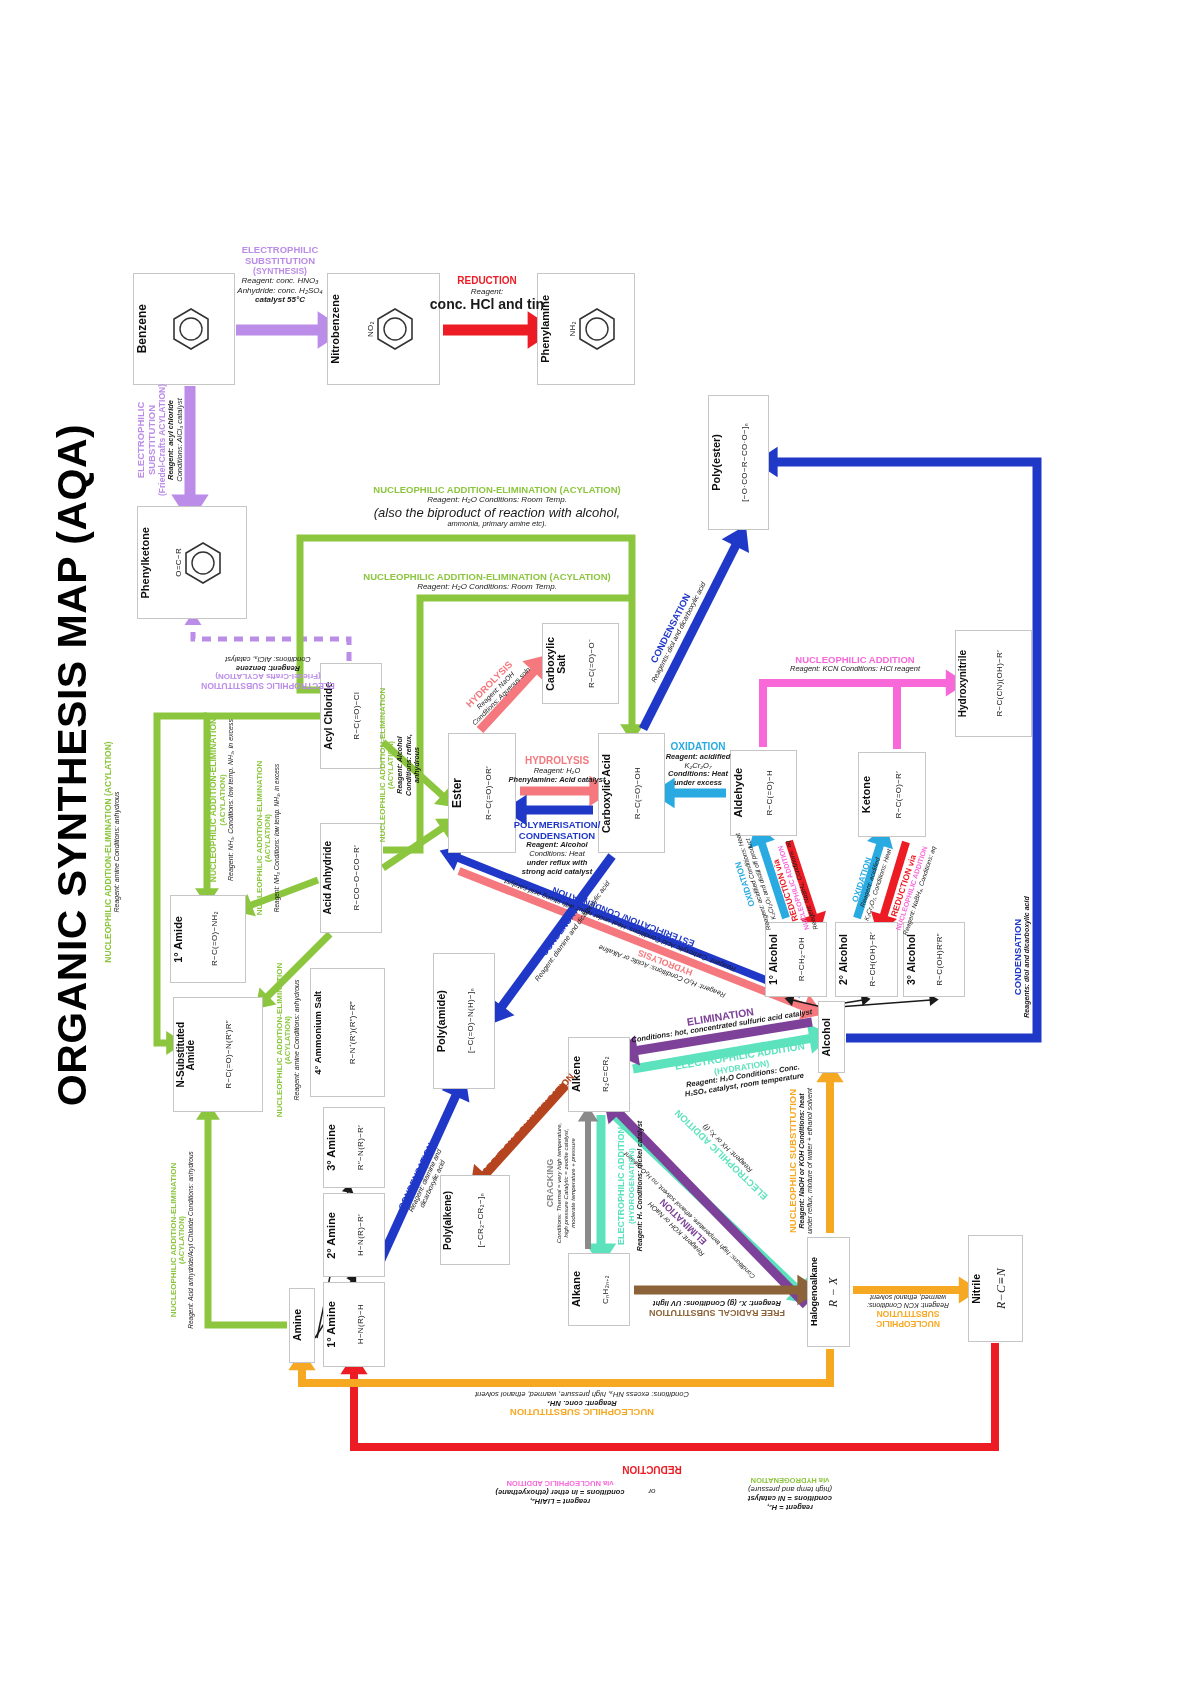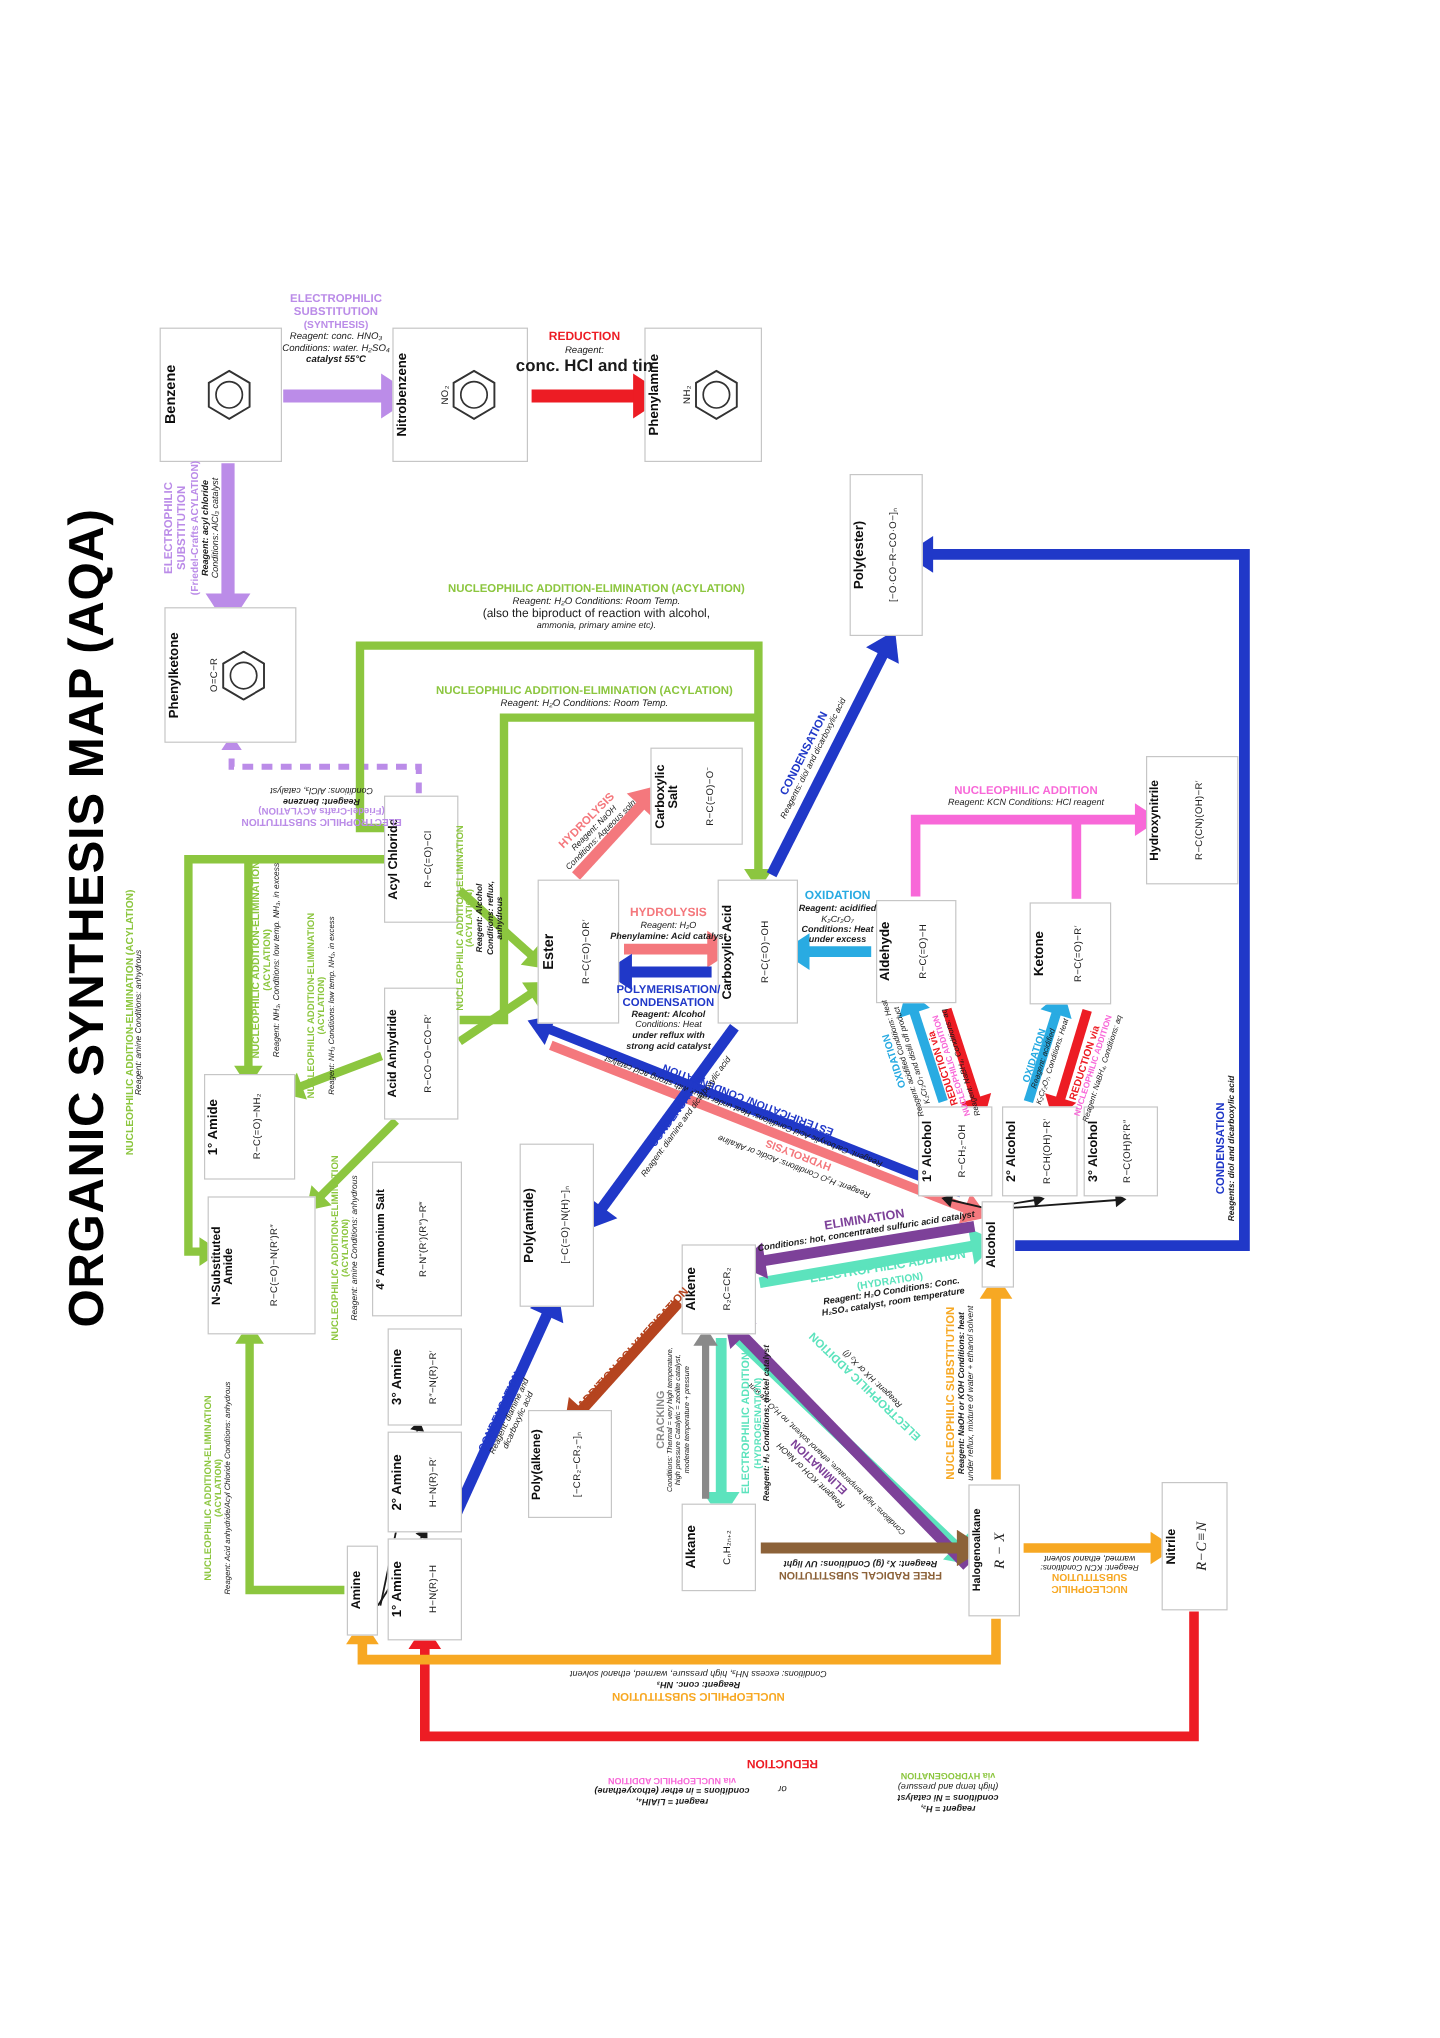--- a/index.html
+++ b/index.html
@@ -464,21 +464,21 @@
           <span class="bformula serifF">R−C≡N</span>
         </span>
       </div>
     </div>
   <div id="label-layer">
       <div class="lab" style="left: 280px; top: 274px; transform: translate(-50%, -50%) rotate(0deg);">
         <span style="color: rgb(187, 140, 232); font-weight: 700; font-style: normal; font-size: 9.5px;">ELECTROPHILIC</span>
         <span style="color: rgb(187, 140, 232); font-weight: 700; font-style: normal; font-size: 9.5px;">SUBSTITUTION</span>
         <span style="color: rgb(187, 140, 232); font-weight: 700; font-style: normal; font-size: 8.5px;">(SYNTHESIS)</span>
         <span style="color: rgb(26, 26, 26); font-weight: 400; font-style: italic; font-size: 8px;">Reagent: conc. HNO₃</span>
-        <span style="color: rgb(26, 26, 26); font-weight: 400; font-style: italic; font-size: 8px;">Conditions: water. H₂SO₄</span>
+        <span style="color: rgb(26, 26, 26); font-weight: 400; font-style: italic; font-size: 8px;">Anhydride: conc. H₂SO₄</span>
         <span style="color: rgb(26, 26, 26); font-weight: 700; font-style: italic; font-size: 8px;">catalyst 55°C</span>
       </div>
       <div class="lab" style="left: 487px; top: 294px; transform: translate(-50%, -50%) rotate(0deg);">
         <span style="color: rgb(237, 28, 36); font-weight: 700; font-style: normal; font-size: 10px;">REDUCTION</span>
         <span style="color: rgb(26, 26, 26); font-weight: 400; font-style: italic; font-size: 8px;">Reagent:</span>
         <span style="color: rgb(26, 26, 26); font-weight: 700; font-size: 14px;">conc. HCl and tin</span>
       </div>
       <div class="lab" style="left: 160px; top: 440px; transform: translate(-50%, -50%) rotate(-90deg);">
         <span style="color: rgb(187, 140, 232); font-weight: 700; font-style: normal; font-size: 9.5px;">ELECTROPHILIC</span>
         <span style="color: rgb(187, 140, 232); font-weight: 700; font-style: normal; font-size: 9.5px;">SUBSTITUTION</span>
@@ -488,21 +488,21 @@
       </div>
       <div class="lab" style="left: 268px; top: 672px; transform: translate(-50%, -50%) rotate(180deg);">
         <span style="color: rgb(187, 140, 232); font-weight: 700; font-style: normal; font-size: 8.5px;">ELECTROPHILIC SUBSTITUTION</span>
         <span style="color: rgb(187, 140, 232); font-weight: 700; font-style: normal; font-size: 8px;">(Friedel-Crafts ACYLATION)</span>
         <span style="color: rgb(26, 26, 26); font-weight: 700; font-style: italic; font-size: 7.5px;">Reagent: benzene</span>
         <span style="color: rgb(26, 26, 26); font-weight: 400; font-style: italic; font-size: 7.5px;">Conditions: AlCl₃, catalyst</span>
       </div>
       <div class="lab" style="left: 497px; top: 506px; transform: translate(-50%, -50%) rotate(0deg);">
         <span style="color: rgb(140, 198, 63); font-weight: 700; font-style: normal; font-size: 9.5px;">NUCLEOPHILIC ADDITION-ELIMINATION (ACYLATION)</span>
         <span style="color: rgb(26, 26, 26); font-weight: 400; font-style: italic; font-size: 8px;">Reagent: H₂O Conditions: Room Temp.</span>
-        <span style="color: rgb(26, 26, 26); font-weight: 400; font-size: 10px;">(also the biproduct of reaction with alcohol,</span>
+        <span style="color: rgb(26, 26, 26); font-weight: 400; font-style: italic; font-size: 13px;">(also the biproduct of reaction with alcohol,</span>
         <span style="color: rgb(26, 26, 26); font-weight: 400; font-style: italic; font-size: 7.5px;">ammonia, primary amine etc).</span>
       </div>
       <div class="lab" style="left: 487px; top: 581px; transform: translate(-50%, -50%) rotate(0deg);">
         <span style="color: rgb(140, 198, 63); font-weight: 700; font-style: normal; font-size: 9.5px;">NUCLEOPHILIC ADDITION-ELIMINATION  (ACYLATION)</span>
         <span style="color: rgb(26, 26, 26); font-weight: 400; font-style: italic; font-size: 8px;">Reagent: H₂O Conditions: Room Temp.</span>
       </div>
       <div class="lab" style="left: 495px; top: 690px; transform: translate(-50%, -50%) rotate(-45deg);">
         <span style="color: rgb(244, 120, 125); font-weight: 700; font-style: normal; font-size: 9.5px;">HYDROLYSIS</span>
         <span style="color: rgb(26, 26, 26); font-weight: 400; font-style: italic; font-size: 7px;">Reagent: NaOH</span>
         <span style="color: rgb(26, 26, 26); font-weight: 400; font-style: italic; font-size: 7px;">Conditions: Aqueous soln</span>

